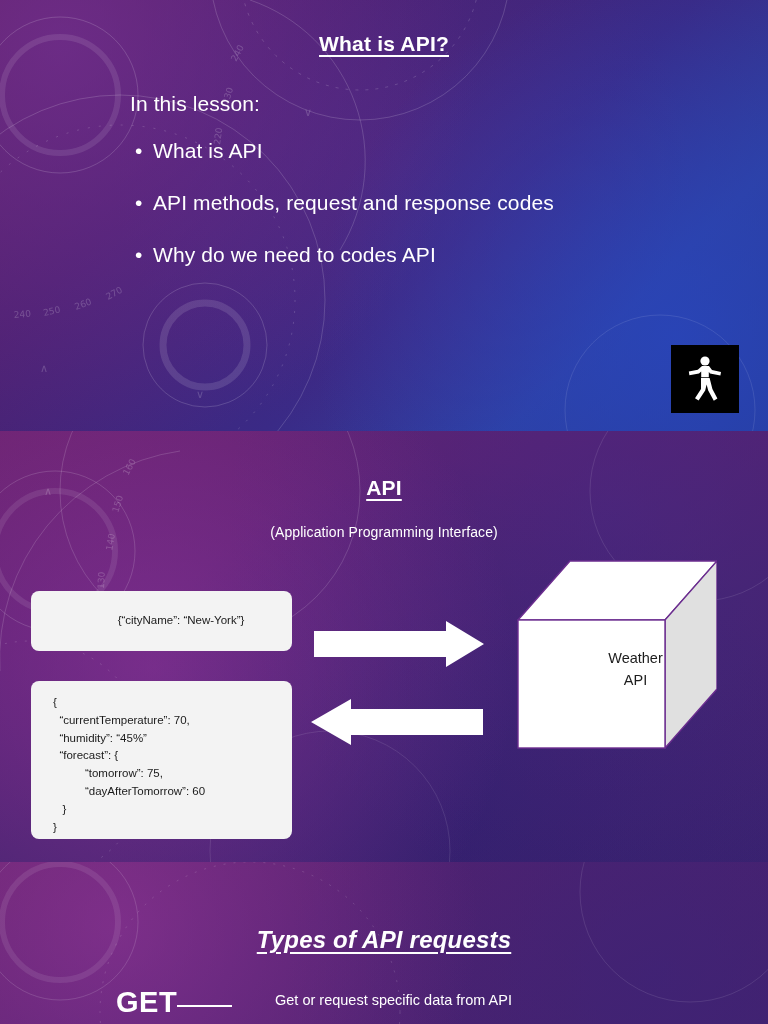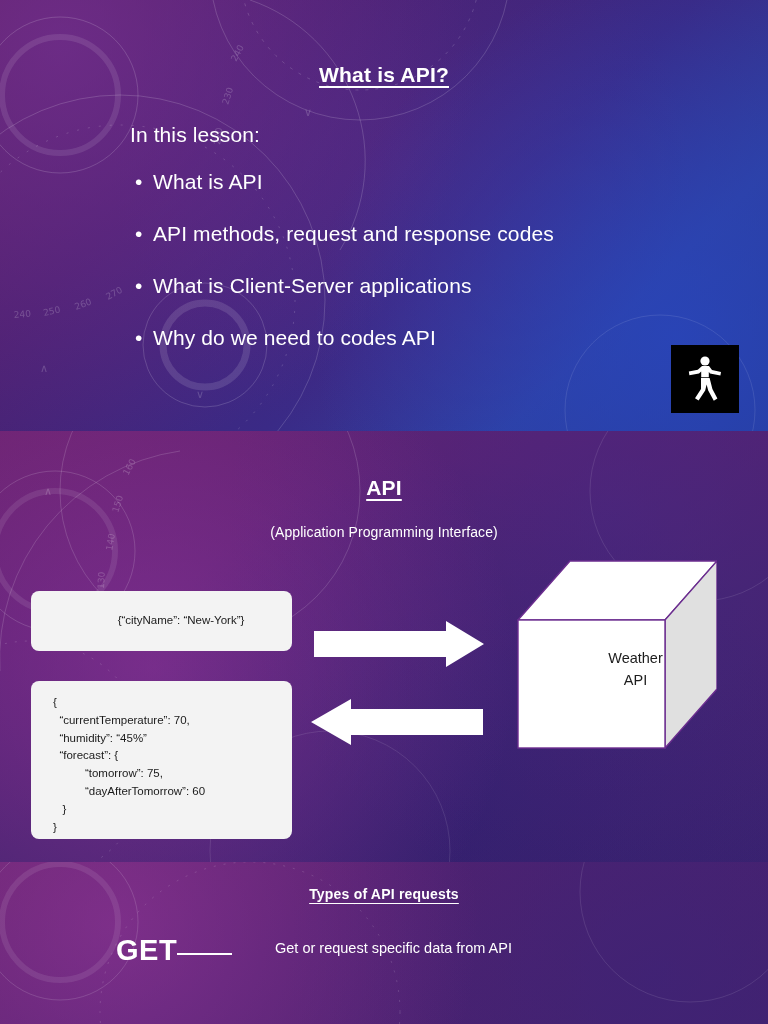--- a/index.html
+++ b/index.html
@@ -62,21 +62,21 @@
   .content { position: relative; z-index: 2; }
 
   .title {
     text-align: center;
     font-size: 21px;
     font-weight: 600;
     letter-spacing: .2px;
     text-decoration: underline;
     text-underline-offset: 4px;
   }
-  .s1-title { padding-top: 63px; }
+  .s1-title { padding-top: 32px; }
 
   .lesson-intro {
     margin: 36px 0 0 130px;
     font-size: 21px;
     letter-spacing: .1px;
   }
   .bullets {
     margin: 10px 0 0 133px;
     padding: 0;
     list-style: none;
@@ -156,21 +156,21 @@
     width: 149px;
     text-align: center;
     color: #1c1c1c;
     font-size: 14.5px;
     line-height: 1.55;
     z-index: 4;
     margin-left: 44px;
   }
 
   
-  .s3-title { padding-top: 24px; font-size: 14px; }
+  .s3-title { padding-top: 64px; font-size: 24px; font-style: italic; }
   .get-row {
     position: relative;
     margin-top: 36px;
     height: 40px;
   }
   .get-word {
     position: absolute;
     left: 116px; top: -4px;
     font-size: 29px;
     font-weight: 700;
@@ -225,21 +225,20 @@
         </g>
       </svg>
     </div>
 
     <div class="content">
       <div class="title s1-title">What is API?</div>
       <div class="lesson-intro">In this lesson:</div>
       <ul class="bullets">
         <li>What is API</li>
         <li>API methods, request and response codes</li>
-        <li>What is Client-Server applications</li>
         <li>Why do we need to codes API</li>
       </ul>
     </div>
 
     <div class="logo logo-1">
       <span>
         <svg width="44" height="50" viewBox="0 0 44 50" aria-hidden="true">
           <g fill="#ffffff">
             <circle cx="22" cy="7" r="4.6"></circle>
             <path d="M19 12 h7 l3 4 l9 2 l-0.6 3.6 l-10.4 -2.2 l-1.2 -1.6 v5.4 h-7.6 v-5.6 l-2.2 2 l-9.6 1.6 l-0.6 -3.6 l9 -1.8 z"></path>

